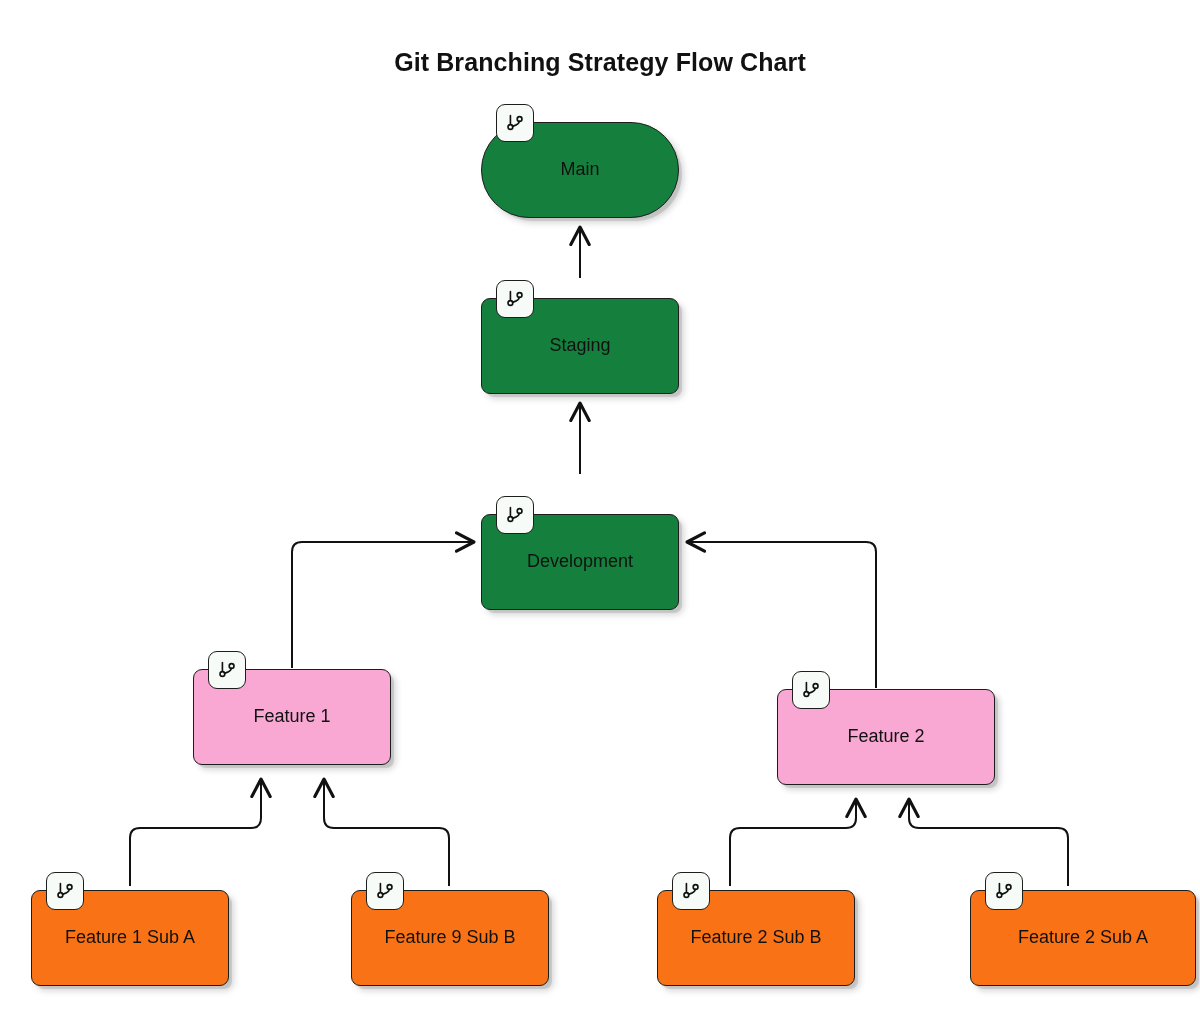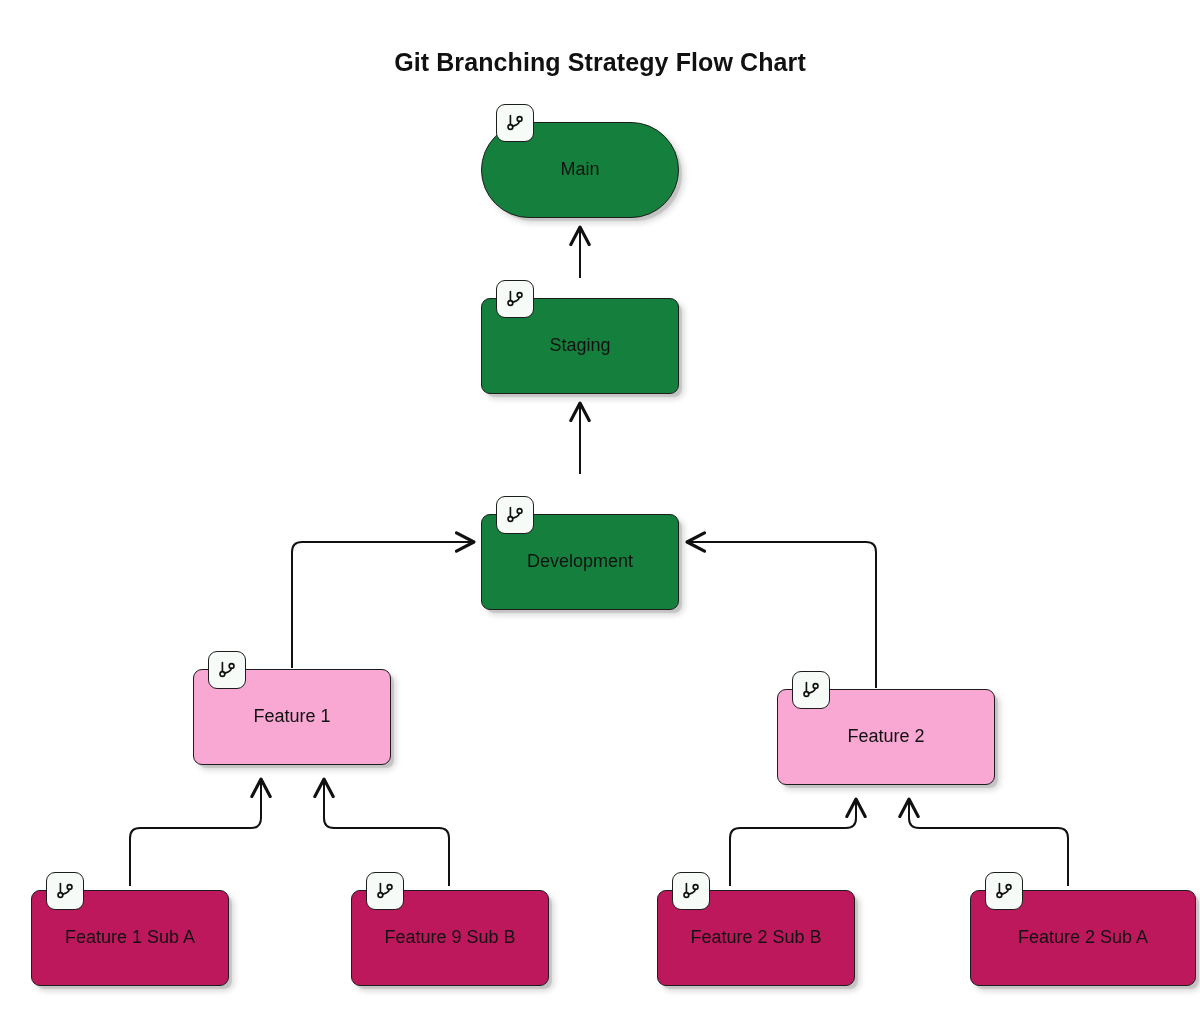--- a/index.html
+++ b/index.html
@@ -57,21 +57,21 @@
     color: #111111;
     box-shadow: 4px 4px 0 -1px rgba(0,0,0,0.10), 5px 5px 6px rgba(0,0,0,0.16);
     font-family: "Liberation Sans", sans-serif;
     white-space: nowrap;
   }
   .node.stadium {
     border-radius: 999px;
   }
   .node.fill-blue  { background: #15803d; }
   .node.fill-green { background: #f9a8d4; }
-  .node.fill-yellow{ background: #be185d; }
+  .node.fill-yellow{ background: #f97316; }
 
   .node-label { pointer-events: none; }
 
   
   .branch-badge {
     position: absolute;
     width: 38px;
     height: 38px;
     box-sizing: border-box;
     background: #f7fbf7;

